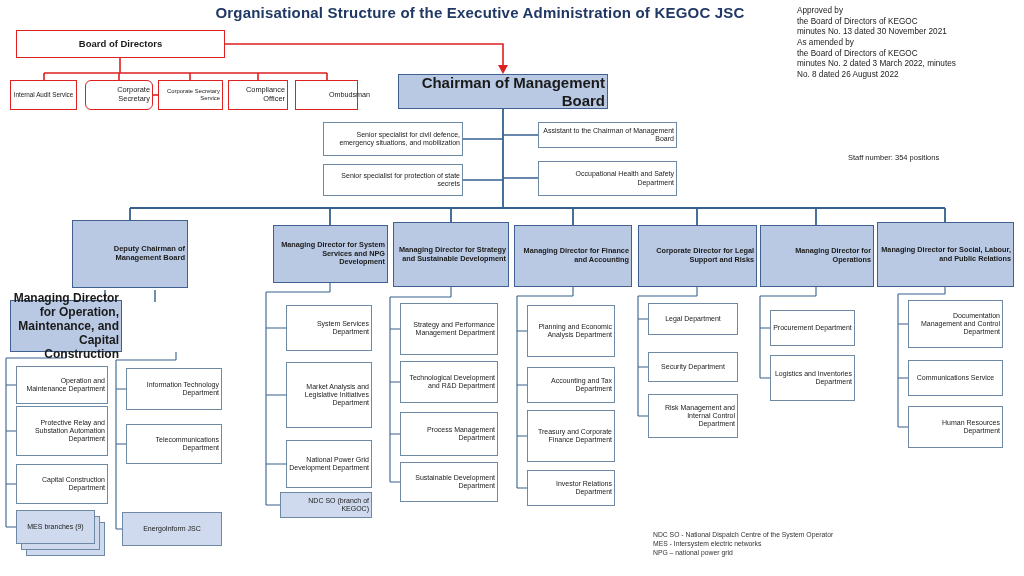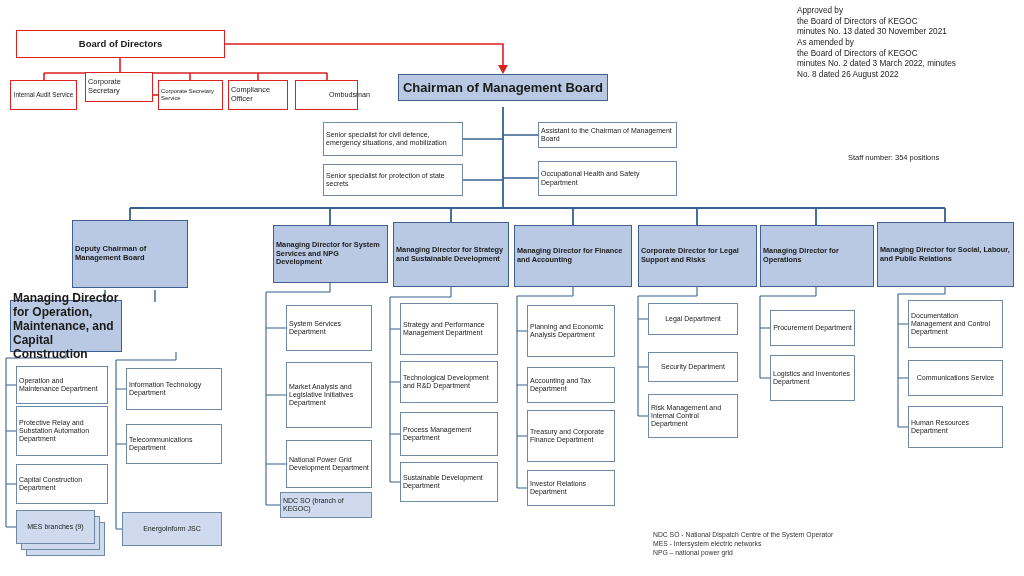--- a/index.html
+++ b/index.html
@@ -3,21 +3,21 @@
 <meta charset="utf-8">
 <style>
   html,body{margin:0;padding:0;background:#ffffff;}
   #stage{
     position:relative;width:1024px;height:576px;overflow:hidden;
     font-family:"Liberation Sans", sans-serif;color:#1a1a1a;background:#ffffff;
   }
   #wires{position:absolute;left:0;top:0;width:1024px;height:576px;}
   .box{
     position:absolute;box-sizing:border-box;display:flex;align-items:center;justify-content:center;
-    text-align:left;line-height:1.18;padding:1px 2px;background:#ffffff;
+    text-align:right;line-height:1.18;padding:1px 2px;background:#ffffff;
   }
   .red{border:1.6px solid #dd2020;}
   .blue{border:1.5px solid #40618f;background:#b9c9e3;font-weight:bold;}
   .white{border:1px solid #6d89a4;}
   .lblue{border:1px solid #6d89a4;background:#cfdaee;}
   .txt{position:absolute;white-space:pre-line;}
   #title{left:0;top:4px;width:960px;text-align:center;font-size:15px;font-weight:bold;color:#1f3864;letter-spacing:.2px;}
   #approval{left:797px;top:6px;width:222px;font-size:8.2px;line-height:1.3;color:#222;}
   #staffnote{left:848px;top:153px;width:170px;font-size:7.5px;color:#222;}
   #footnotes{left:653px;top:530px;width:320px;font-size:6.8px;line-height:1.35;color:#333;}
@@ -51,40 +51,41 @@
       <path d="M176,352 V360 M116,360 H176 M116,360 V529 M116,389 H126 M116,444 H126 M116,529 H122"></path>
       <path d="M330,283 V292 M266,292 H330 M266,292 V505 M266,328 H286 M266,395 H286 M266,464 H286 M266,505 H280"></path>
       <path d="M451,287 V297 M390,297 H451 M390,297 V482 M390,329 H400 M390,382 H400 M390,434 H400 M390,482 H400"></path>
       <path d="M573,287 V296 M517,296 H573 M517,296 V488 M517,331 H527 M517,385 H527 M517,436 H527 M517,488 H527"></path>
       <path d="M697,287 V296 M638,296 H697 M638,296 V416 M638,319 H648 M638,367 H648 M638,416 H648"></path>
       <path d="M816,287 V296 M760,296 H816 M760,296 V378 M760,328 H770 M760,378 H770"></path>
       <path d="M945,287 V294 M898,294 H945 M898,294 V427 M898,324 H908 M898,378 H908 M898,427 H908"></path>
     </g>
   </svg>
 
+  <div class="txt" id="title">Organisational Structure of the Executive Administration of KEGOC JSC</div>
   <div class="txt" id="approval">Approved by
 the Board of Directors of KEGOC
 minutes No. 13 dated 30 November 2021
 As amended by
 the Board of Directors of KEGOC
 minutes No. 2 dated 3 March 2022, minutes
 No. 8 dated 26 August 2022</div>
   <div class="txt" id="staffnote">Staff number: 354 positions</div>
   <div class="txt" id="footnotes">NDC SO - National Dispatch Centre of the System Operator
 MES - Intersystem electric networks
 NPG – national power grid</div>
 
   <div class="box red" style="left:16px;top:30px;width:209px;height:28px;font-size:9.5px;font-weight:bold;">Board of Directors</div>
   <div class="box red" style="left:10px;top:80px;width:67px;height:30px;font-size:6.3px;">Internal Audit Service</div>
-  <div class="box red" style="left:85px;top:72px;width:68px;height:30px;font-size:7.4px;">Corporate Secretary</div>
+  <div class="box red" style="left:85px;top:80px;width:68px;height:30px;font-size:7.4px;border-radius:6px;">Corporate Secretary</div>
   <div class="box red" style="left:158px;top:80px;width:65px;height:30px;font-size:5.9px;">Corporate Secretary Service</div>
   <div class="box red" style="left:228px;top:80px;width:60px;height:30px;font-size:7.4px;">Compliance Officer</div>
   <div class="box red" style="left:295px;top:80px;width:63px;height:30px;font-size:7.2px;padding-left:48px;">Ombudsman</div>
 
-  <div class="box blue" style="left:398px;top:74px;width:210px;height:27px;font-size:13px;">Chairman of Management Board</div>
+  <div class="box blue" style="left:398px;top:74px;width:210px;height:35px;font-size:15px;">Chairman of Management Board</div>
 
   <div class="box white" style="left:323px;top:122px;width:140px;height:34px;font-size:7px;">Senior specialist for civil defence, emergency situations, and mobilization</div>
   <div class="box white" style="left:323px;top:164px;width:140px;height:32px;font-size:7px;">Senior specialist for protection of state secrets</div>
   <div class="box white" style="left:538px;top:122px;width:139px;height:26px;font-size:7px;">Assistant to the Chairman of Management Board</div>
   <div class="box white" style="left:538px;top:161px;width:139px;height:35px;font-size:7px;">Occupational Health and Safety Department</div>
 
   <div class="box blue" style="left:72px;top:220px;width:116px;height:68px;font-size:7.5px;">Deputy Chairman of Management Board</div>
   <div class="box blue" style="left:273px;top:225px;width:115px;height:58px;font-size:7.3px;">Managing Director for System Services and NPG Development</div>
   <div class="box blue" style="left:393px;top:222px;width:116px;height:65px;font-size:7.3px;">Managing Director for Strategy and Sustainable Development</div>
   <div class="box blue" style="left:514px;top:225px;width:118px;height:62px;font-size:7.3px;">Managing Director for Finance and Accounting</div>

